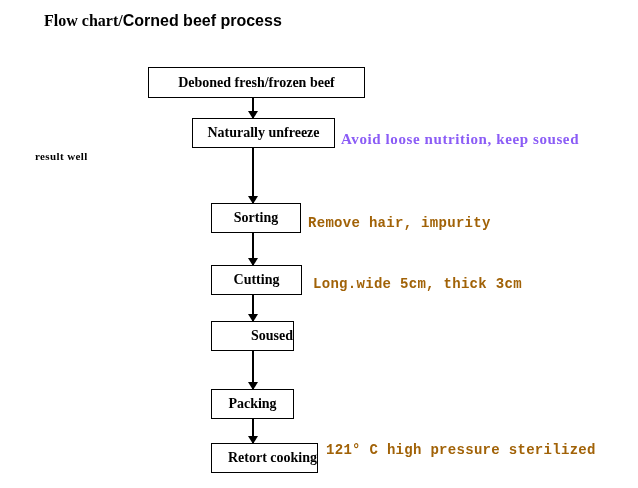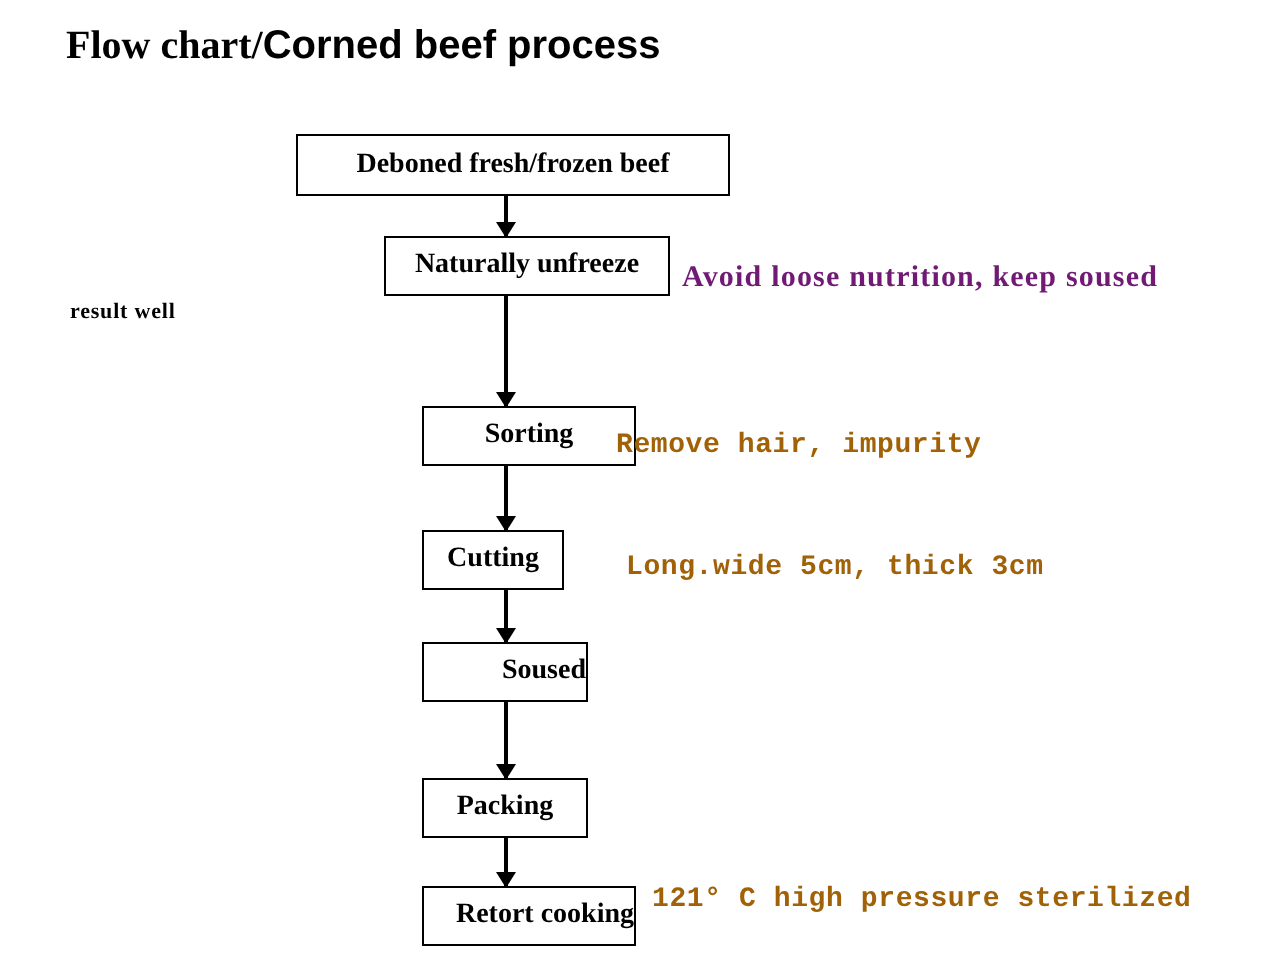--- a/index.html
+++ b/index.html
@@ -17,23 +17,23 @@
   #canvas {
     position: relative;
     width: 638px;
     height: 488px;
     background: #ffffff;
   }
 
   
   .title {
     position: absolute;
-    left: 33px;
+    left: 44px;
     top: 12px;
-    font-size: 20px;
+    font-size: 16px;
     font-weight: bold;
     white-space: nowrap;
     letter-spacing: 0px;
   }
   .title .serif-part {
     font-family: "Liberation Serif", serif;
     font-weight: bold;
   }
   .title .sans-part {
     font-family: "Liberation Sans", sans-serif;
@@ -81,21 +81,21 @@
   }
 
   
   .anno-serif {
     position: absolute;
     font-family: "Liberation Serif", serif;
     font-weight: bold;
     font-size: 15px;
     white-space: nowrap;
     letter-spacing: 0.6px;
-    color: #701a75;
+    color: #8b5cf6;
   }
   .anno-mono {
     position: absolute;
     font-family: "Liberation Mono", "DejaVu Sans Mono", monospace;
     font-weight: bold;
     font-size: 14px;
     white-space: nowrap;
     letter-spacing: 0.3px;
     color: #a16207;
   }
@@ -117,24 +117,24 @@
   <div class="title">
     <span class="serif-part">Flow chart/</span><span class="sans-part">Corned beef process</span>
   </div>
 
   <div class="node" id="node-unfreeze" style="left: 192px; top: 118px; width: 143px; height: 30px;">
       <span>Naturally unfreeze</span>
     </div>
   <div class="node" id="node-deboned" style="left: 148px; top: 67px; width: 217px; height: 31px;">
       <span>Deboned fresh/frozen beef</span>
     </div>
-  <div class="node" id="node-sorting" style="left: 211px; top: 203px; width: 107px; height: 30px;">
+  <div class="node" id="node-sorting" style="left: 211px; top: 203px; width: 90px; height: 30px;">
       <span>Sorting</span>
     </div>
-  <div class="node" id="node-cutting" style="left: 211px; top: 265px; width: 71px; height: 30px;">
+  <div class="node" id="node-cutting" style="left: 211px; top: 265px; width: 91px; height: 30px;">
       <span>Cutting</span>
     </div>
   <div class="node" id="node-soused" style="left: 211px; top: 321px; width: 83px; height: 30px; justify-content: flex-end;">
       <span>Soused</span>
     </div>
   <div class="node" id="node-packing" style="left: 211px; top: 389px; width: 83px; height: 30px;">
       <span>Packing</span>
     </div>
   <div class="node" id="node-retort" style="left: 211px; top: 443px; width: 107px; height: 30px; justify-content: flex-end;">
       <span>Retort cooking</span>

